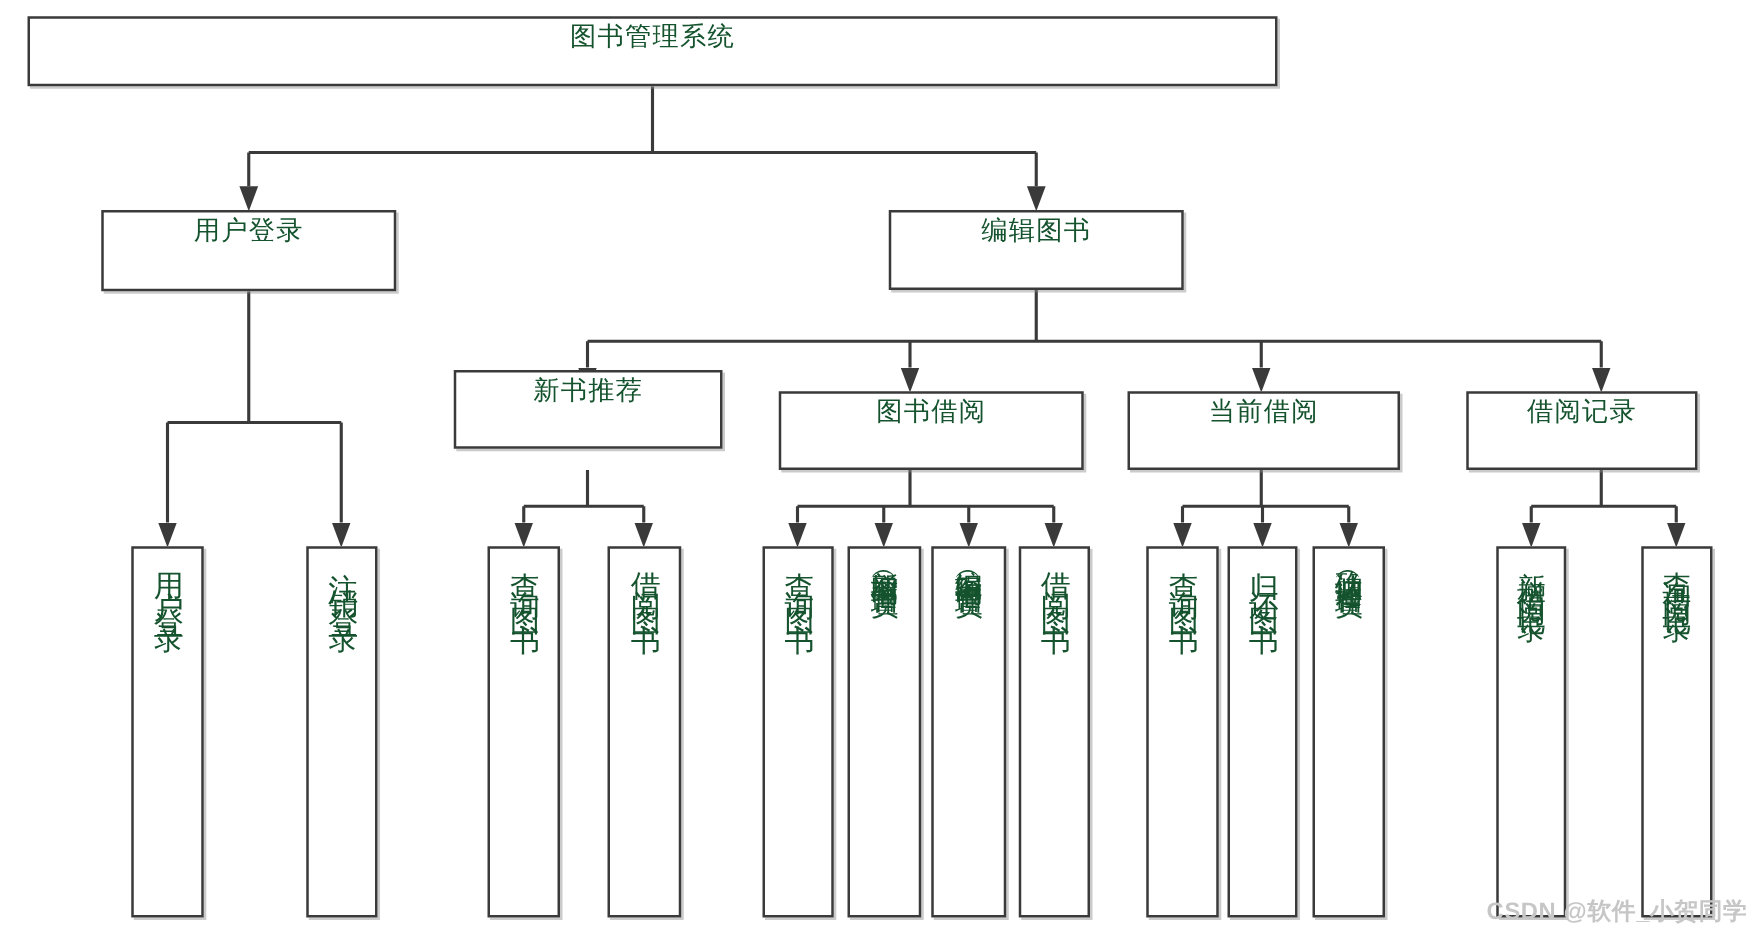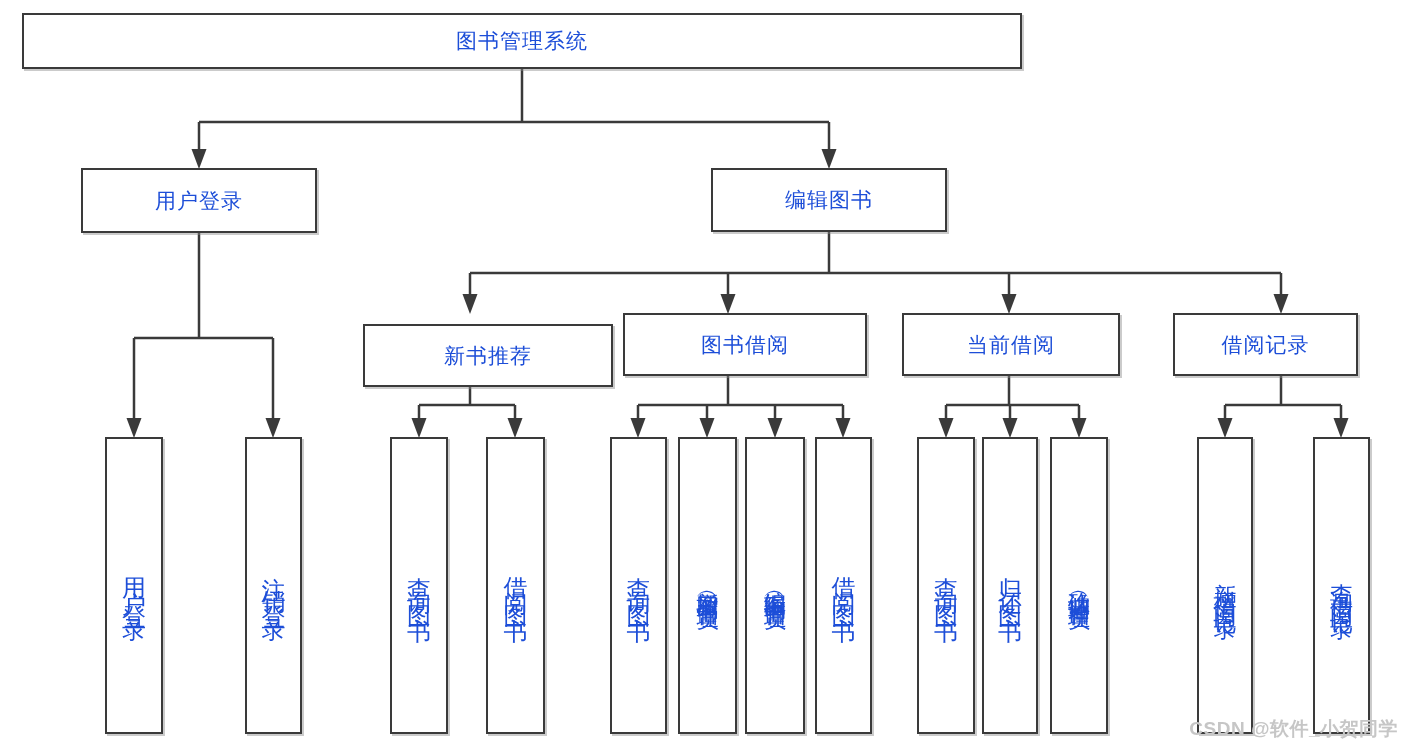--- a/index.html
+++ b/index.html
@@ -10,23 +10,22 @@
     font-family:"Liberation Sans", sans-serif;
     overflow:hidden;
   }
   .box{
     position:absolute;
     box-sizing:border-box;
     border:2.5px solid #3a3a3a;
     background:#ffffff;
     box-shadow:2px 2px 0 rgba(140,140,140,0.45);
     display:flex;
-    align-items:center;
     justify-content:center;
-    color:#1d4ed8;
+    color:#14532d;
   }
   .box.h span{
     font-size:21px;
     letter-spacing:1px;
     white-space:nowrap;
   }
   .box.v span{
     writing-mode:vertical-rl;
     text-orientation:mixed;
     line-height:1;
@@ -116,21 +115,21 @@
     <span>图书管理系统</span>
   </div>
 
   <div class="box h" style="left:81px;top:168px;width:236px;height:65px">
     <span>用户登录</span>
   </div>
   <div class="box h" style="left:711px;top:168px;width:236px;height:64px">
     <span>编辑图书</span>
   </div>
 
-  <div class="box h" style="left:363px;top:324px;width:250px;height:63px">
+  <div class="box h" style="left:363px;top:296px;width:215px;height:63px">
     <span>新书推荐</span>
   </div>
   <div class="box h" style="left:623px;top:313px;width:244px;height:63px">
     <span>图书借阅</span>
   </div>
   <div class="box h" style="left:902px;top:313px;width:218px;height:63px">
     <span>当前借阅</span>
   </div>
   <div class="box h" style="left:1173px;top:313px;width:185px;height:63px">
     <span>借阅记录</span>

